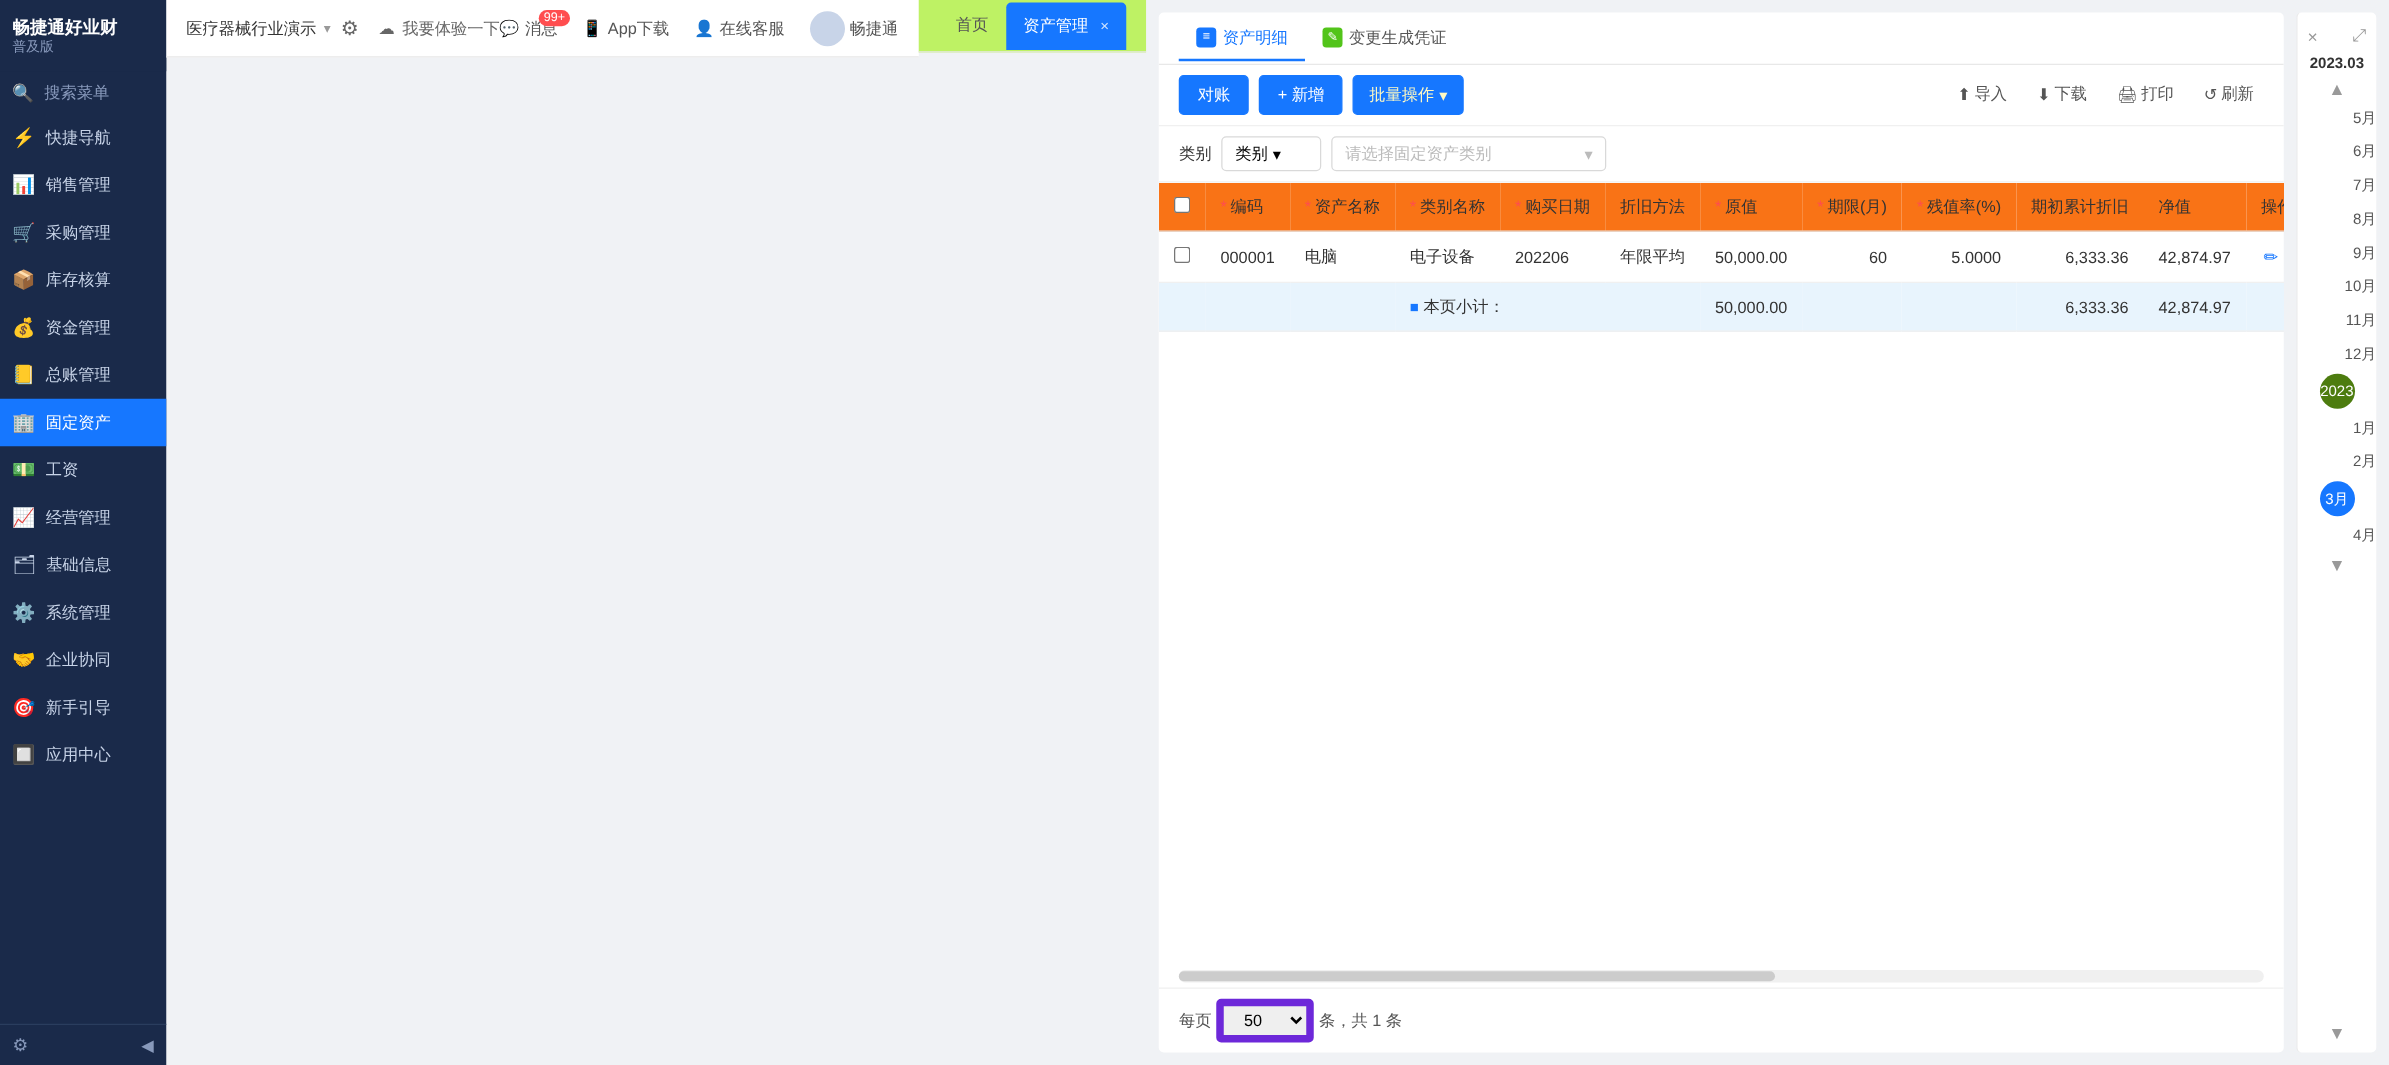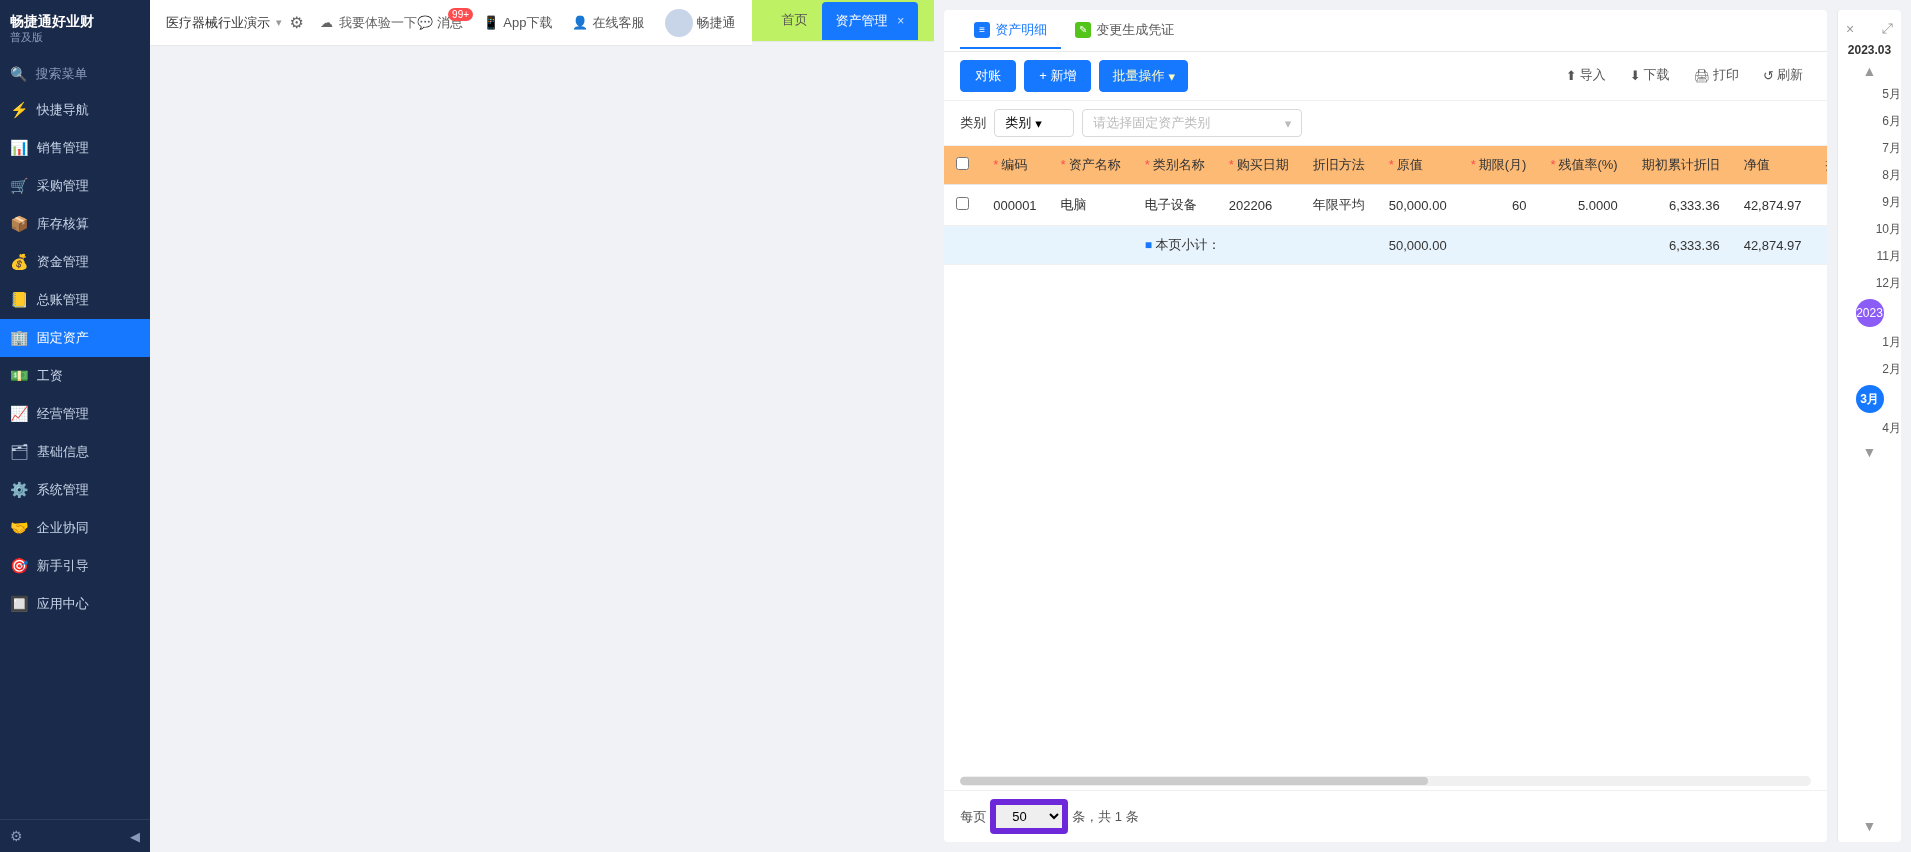--- a/index.html
+++ b/index.html
@@ -1,20 +1,20 @@
 <!DOCTYPE html>
 <html><head>
   <meta charset="utf-8">
   <style>
     * { box-sizing: border-box; margin: 0; padding: 0; }
     body { font-family: 'Microsoft YaHei', Arial, sans-serif; font-size: 13px; background: #f0f2f5; display: flex; height: 852px; overflow: hidden; }
 
     
     .sidebar {
-      width: 150px;
+      width: 133px;
       background: #1a2a4a;
       display: flex;
       flex-direction: column;
       height: 100%;
       flex-shrink: 0;
     }
     .sidebar-logo {
       padding: 12px 10px;
       background: #1a2a4a;
       display: flex;
@@ -330,21 +330,21 @@
       flex: 1;
       overflow-y: auto;
       overflow-x: auto;
     }
     table {
       width: 100%;
       border-collapse: collapse;
       font-size: 13px;
     }
     thead tr {
-      background: #fdba74;
+      background: #f97316;
       border-bottom: 1px solid #e8e8e8;
     }
     thead th {
       padding: 10px 12px;
       text-align: left;
       font-weight: 500;
       color: #333;
       white-space: nowrap;
       border-bottom: 1px solid #e8e8e8;
     }
@@ -436,42 +436,41 @@
     }
     .month-item {
       font-size: 12px;
       color: #555;
       text-align: right;
       padding: 5px 0;
       cursor: pointer;
       width: 100%;
     }
     .month-item.active-year {
-      background: #8b5cf6;
+      background: #4d7c0f;
       color: #fff;
       border-radius: 50%;
       width: 28px;
       height: 28px;
       display: flex;
       align-items: center;
       justify-content: center;
       margin: 2px auto;
       font-size: 12px;
     }
     .month-item.active-month {
       background: #1677ff;
       color: #fff;
       border-radius: 50%;
       width: 28px;
       height: 28px;
       display: flex;
       align-items: center;
       justify-content: center;
       margin: 2px auto;
-      font-weight: bold;
     }
     .panel-close-btn {
       background: none;
       border: none;
       cursor: pointer;
       color: #999;
       font-size: 14px;
       padding: 4px;
     }
     .panel-expand-btn {

